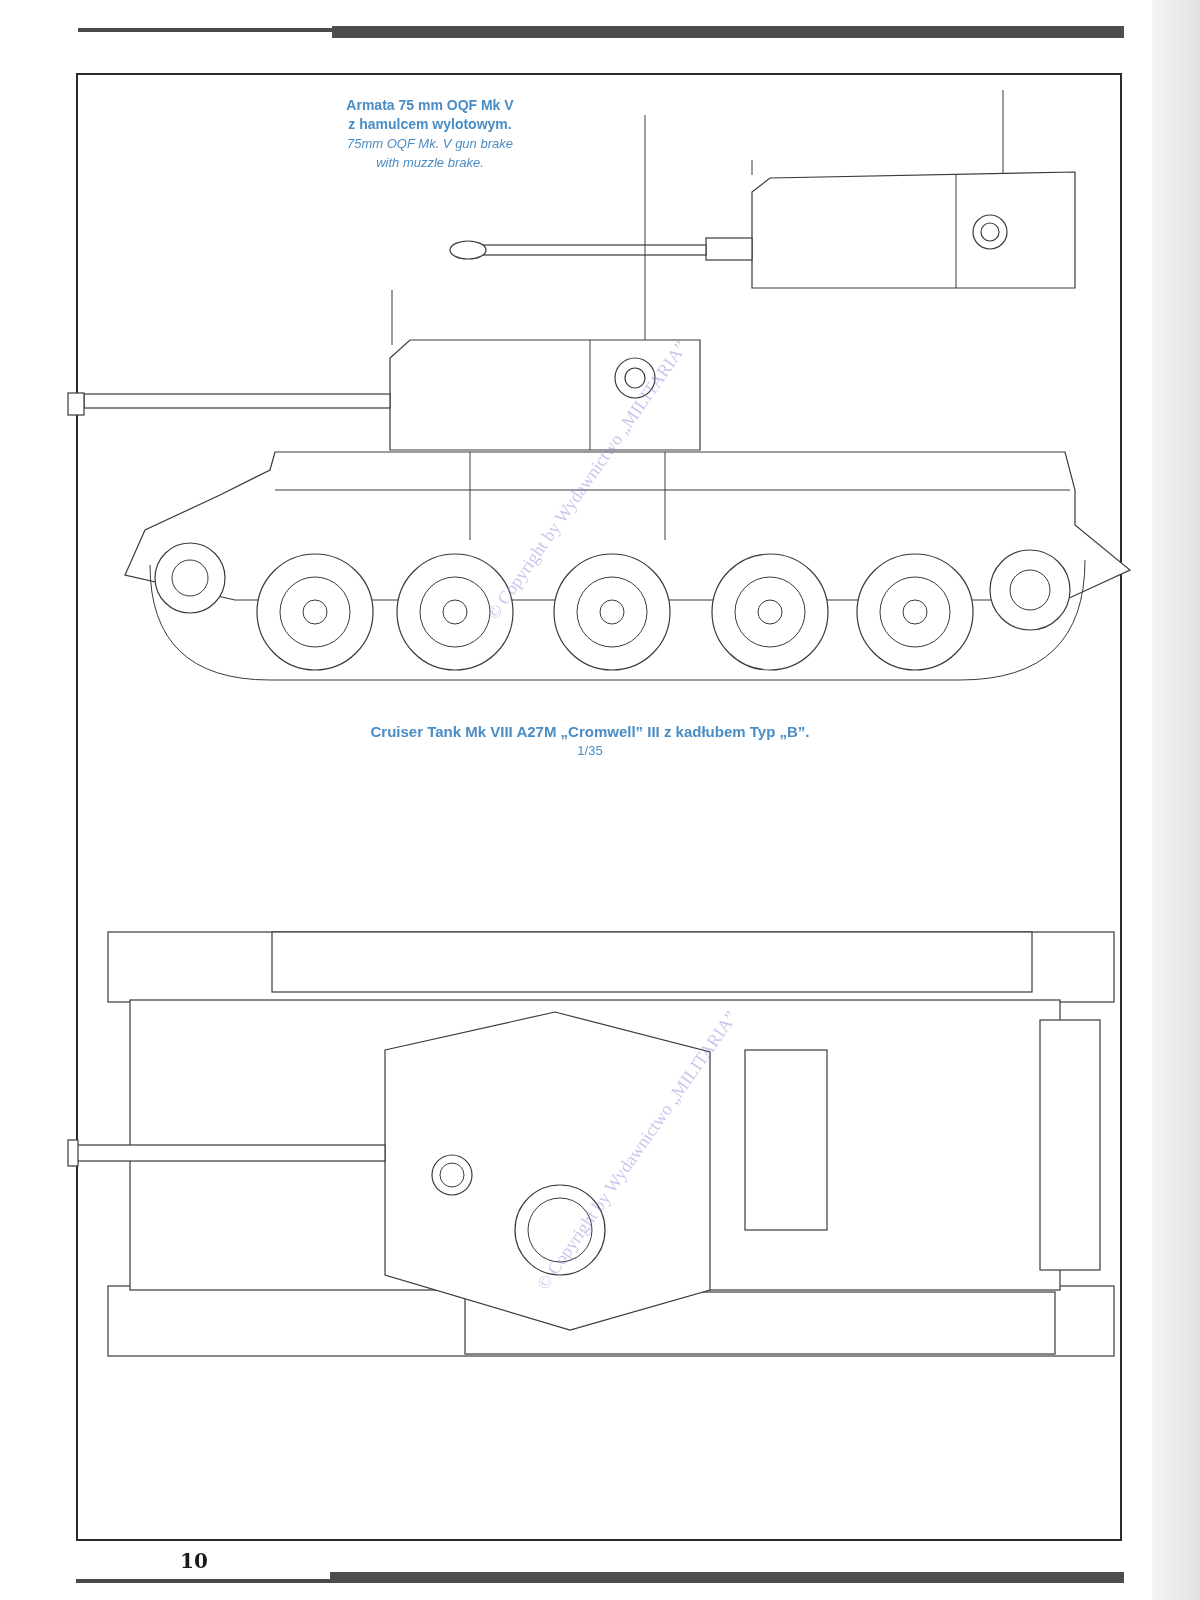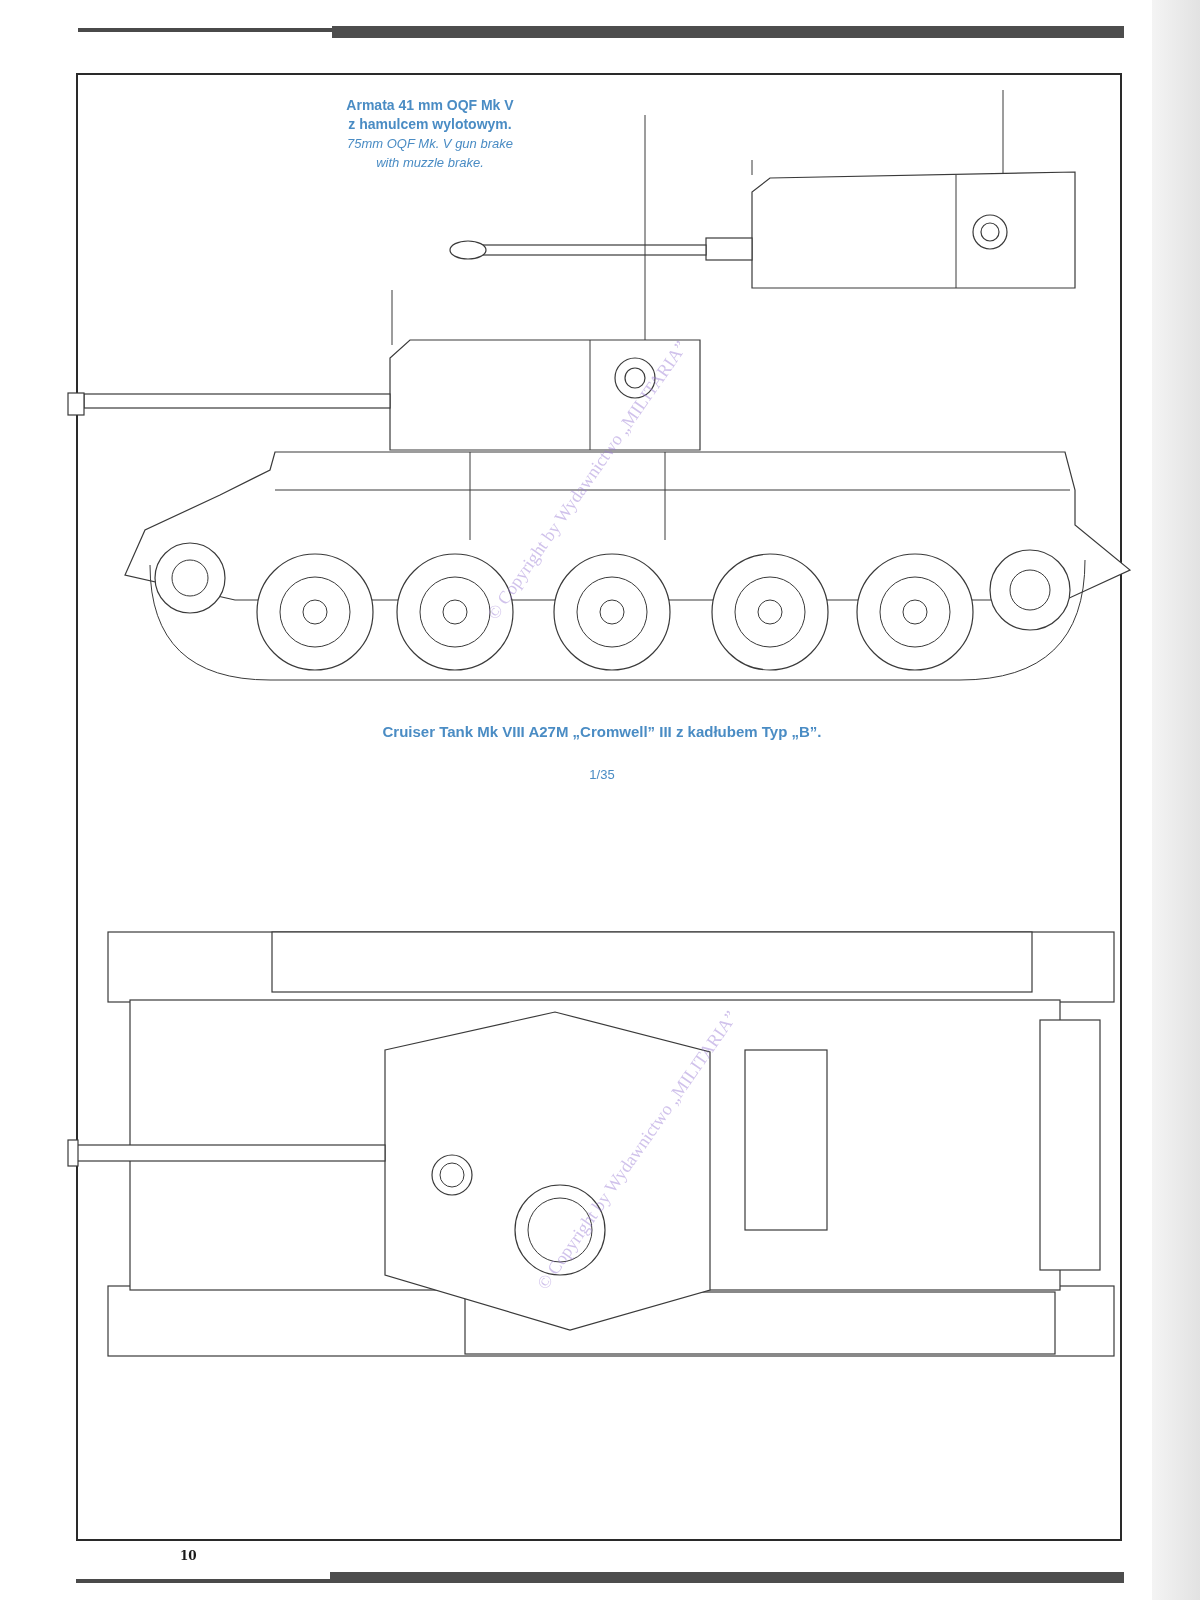--- a/index.html
+++ b/index.html
@@ -3,27 +3,27 @@
 <meta charset="utf-8">
 <style>
   html,body{margin:0;padding:0;background:#ffffff;}
   body{width:1200px;height:1600px;position:relative;overflow:hidden;font-family:"Liberation Sans",sans-serif;}
   .page-edge{position:absolute;right:0;top:0;width:48px;height:1600px;background:linear-gradient(to right,#f4f4f4,#e2e2e2);}
   .top-rule-thin{position:absolute;left:78px;top:28px;width:256px;height:4px;background:#4a4a4a;}
   .top-rule-thick{position:absolute;left:332px;top:26px;width:792px;height:12px;background:#4d4d4d;}
   .frame{position:absolute;left:76px;top:73px;width:1046px;height:1468px;border:2px solid #2a2a2a;box-sizing:border-box;}
   .bottom-rule-thin{position:absolute;left:76px;top:1579px;width:256px;height:4px;background:#4a4a4a;}
   .bottom-rule-thick{position:absolute;left:330px;top:1572px;width:794px;height:11px;background:#4d4d4d;}
-  .page-num{position:absolute;left:180px;top:1549px;font-family:"DejaVu Serif",serif;font-weight:bold;font-size:12px;color:#1a1a1a;}
+  .page-num{position:absolute;left:180px;top:1549px;font-family:"DejaVu Serif",serif;font-weight:bold;font-size:20px;color:#1a1a1a;}
   .cap{position:absolute;color:#4a8cc4;text-align:center;line-height:19px;}
   .cap .b{font-weight:bold;font-size:14px;display:block;}
   .cap .i{font-style:italic;font-size:13px;display:block;}
   .gun-caption{left:330px;top:96px;width:200px;}
-  .main-caption{left:352px;top:722px;width:500px;}
-  .scale{display:block;font-size:13px;margin-top:24px;}
+  .main-caption{left:340px;top:722px;width:500px;}
+  .scale{display:block;font-size:13px;}
   svg{position:absolute;left:0;top:0;}
   .ln{stroke:#3a3a3a;fill:#fff;stroke-width:1.2;}
   .ln2{stroke:#3a3a3a;fill:none;stroke-width:1;}
   .wm{position:absolute;color:rgba(150,120,210,0.45);font-size:18px;font-family:"Liberation Serif",serif;transform:rotate(-55deg);white-space:nowrap;}
 </style>
 </head>
 <body>
 
 <div class="page-edge"></div>
 <div class="top-rule-thin"></div>
@@ -99,21 +99,21 @@
     <circle class="ln2" cx="452" cy="1175" r="12"></circle>
     <rect class="ln" x="76" y="1145" width="309" height="16"></rect>
     <rect class="ln" x="68" y="1140" width="10" height="26"></rect>
   </g>
 </svg>
 
 <div class="wm" style="left:420px;top:470px;"><span>© Copyright by Wydawnictwo „MILITARIA”</span></div>
 <div class="wm" style="left:470px;top:1140px;"><span>© Copyright by Wydawnictwo „MILITARIA”</span></div>
 
 <div class="cap gun-caption">
-  <span class="b">Armata 41 mm OQF Mk V</span>
+  <span class="b">Armata 75 mm OQF Mk V</span>
   <span class="b">z hamulcem wylotowym.</span>
   <span class="i">75mm OQF Mk. V gun brake</span>
   <span class="i">with muzzle brake.</span>
 </div>
 
 <div class="cap main-caption">
   <span class="b" style="font-size:15px;">Cruiser Tank Mk VIII A27M „Cromwell” III z kadłubem Typ „B”.</span>
   <span class="scale">1/35</span>
 </div>
 

